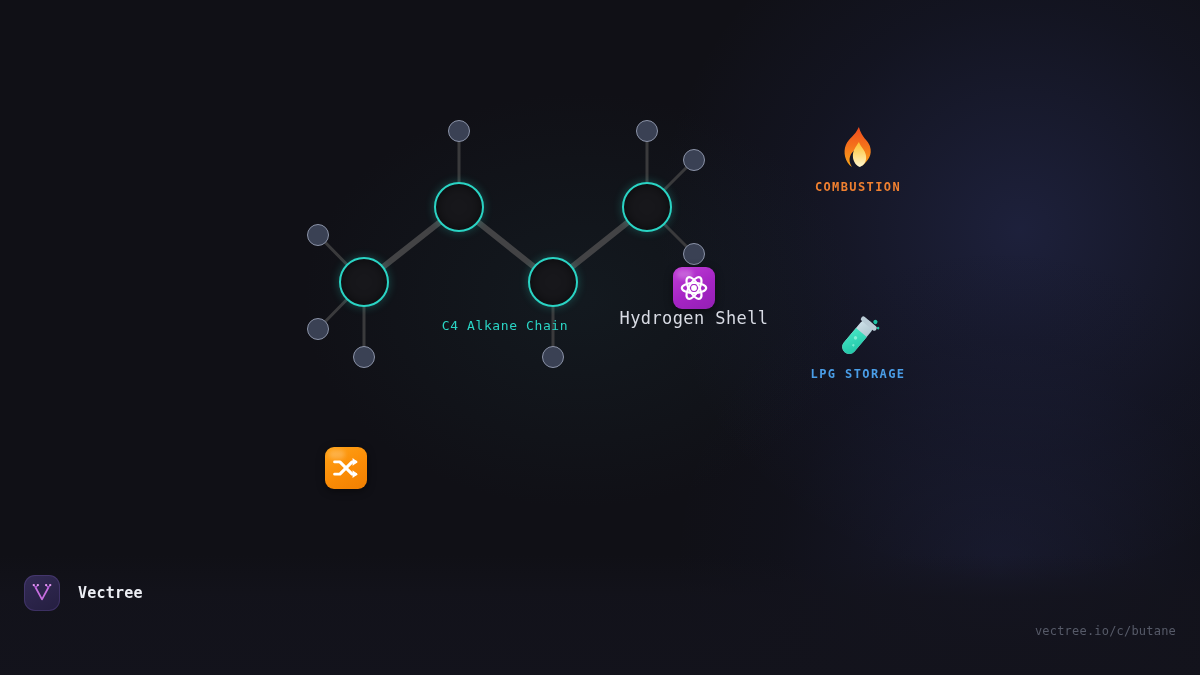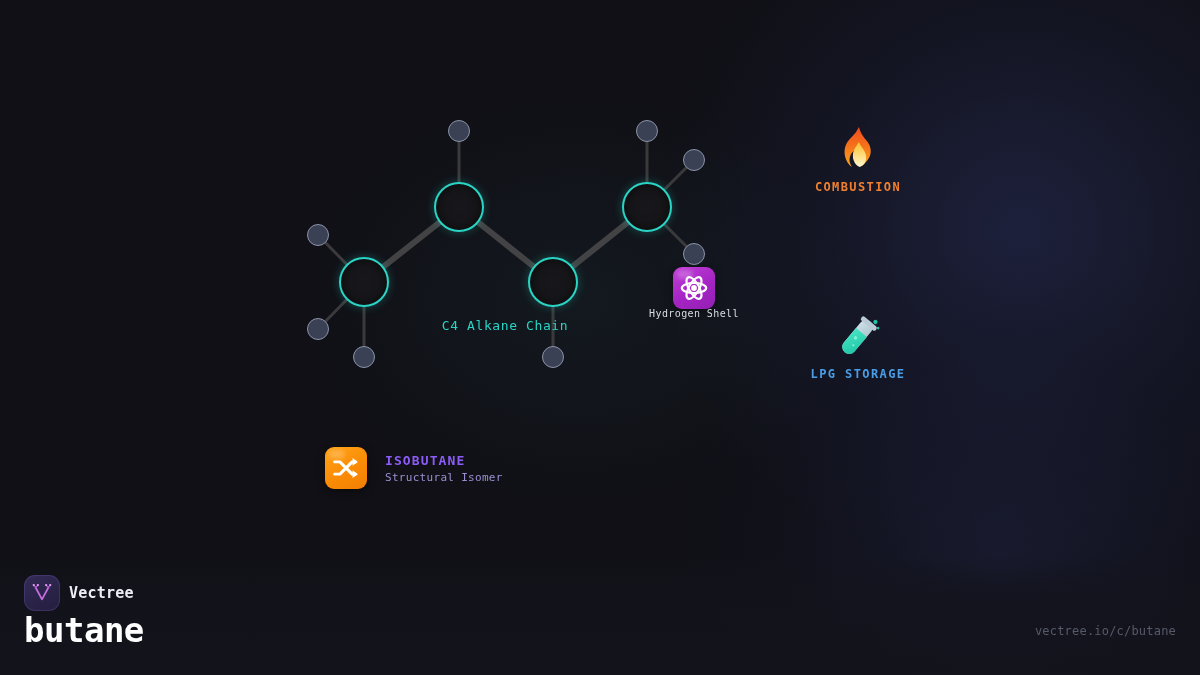--- a/index.html
+++ b/index.html
@@ -70,42 +70,42 @@
     box-shadow:0 2px 8px rgba(0,0,0,0.45);
   }
   .tile .sheen{
     position:absolute;left:4px;top:3px;width:16px;height:9px;border-radius:6px;
     background:rgba(255,255,255,0.22);filter:blur(2px);
   }
   .tile svg{position:relative;z-index:2;}
 
   .tile-caption{
     position:absolute;transform:translate(-50%,0);
-    font-size:10px;color:#d8dbe4;white-space:nowrap;letter-spacing:0.4px;
+    font-size:17px;color:#d8dbe4;white-space:nowrap;letter-spacing:0.4px;
   }
 
   
   .feature{position:absolute;transform:translate(-50%,0);text-align:center;}
   .feature .emoji{
     display:block;height:56px;line-height:56px;font-size:46px;
     font-family:"DejaVu Sans", sans-serif;
   }
   .feature .flabel{
     display:block;margin-top:6px;font-size:12px;font-weight:bold;
     letter-spacing:1.4px;white-space:nowrap;
   }
 
   
   .isomer{position:absolute;display:flex;align-items:center;gap:18px;}
   .isomer .itext{display:flex;flex-direction:column;gap:3px;}
   .isomer .ititle{font-size:13px;font-weight:bold;letter-spacing:1.1px;color:#8b5cf6;}
   .isomer .isub{font-size:11px;letter-spacing:0.3px;color:#9d8fd4;}
 
   
-  .brand{position:absolute;left:24px;top:575px;display:flex;align-items:center;gap:9px;}
+  .brand{position:absolute;left:24px;top:575px;display:flex;align-items:center;gap:18px;}
   .brand-mark{
     width:36px;height:36px;border-radius:11px;
     background:linear-gradient(150deg,#332b55 0%,#2a2348 60%,#241e40 100%);
     display:flex;align-items:center;justify-content:center;
     box-shadow:inset 0 0 0 1px rgba(160,120,240,0.18);
   }
   .brand-name{font-size:15px;font-weight:bold;color:#eceef4;letter-spacing:0.2px;}
   .page-title{
     position:absolute;left:24px;top:610px;
     font-size:34px;font-weight:bold;color:#ffffff;letter-spacing:-0.5px;
@@ -221,38 +221,33 @@
   <div class="isomer" id="isomer-card" style="left: 325px; top: 447px;">
     <div class="tile orange" style="position:relative;transform:none;width:42px;height:42px;">
       <span class="sheen"></span>
       <svg width="28" height="28" viewBox="0 0 32 32">
         <path d="M3 9 H9 L23 23 H27" fill="none" stroke="#ffffff" stroke-width="3.4" stroke-linecap="round" stroke-linejoin="round"></path>
         <path d="M3 23 H9 L23 9 H27" fill="none" stroke="#ffffff" stroke-width="3.4" stroke-linecap="round" stroke-linejoin="round"></path>
         <path d="M23.5 4.5 L29.5 9 L23.5 13.5 Z" fill="#ffffff"></path>
         <path d="M23.5 18.5 L29.5 23 L23.5 27.5 Z" fill="#ffffff"></path>
       </svg>
     </div>
-    <div class="itext">
-      <span class="ititle" style="color: rgb(139, 92, 246);">ISOBUTANE</span>
-      <span class="isub">Structural Isomer</span>
-    </div>
   </div>
 
   <div class="footer-band"></div>
 
   <div class="brand">
     <div class="brand-mark">
       <svg width="22" height="22" viewBox="0 0 24 24">
         <path d="M5 6 L12 19 L19 6" fill="none" stroke="#c76ee0" stroke-width="1.9" stroke-linecap="round" stroke-linejoin="round"></path>
         <path d="M5 6 L3 3.5 M5 6 L7.4 3.6 M19 6 L21 3.5 M19 6 L16.6 3.6" fill="none" stroke="#b25ad6" stroke-width="1.3" stroke-linecap="round"></path>
         <circle cx="3" cy="3.4" r="1.25" fill="#e49bf2"></circle>
         <circle cx="7.5" cy="3.4" r="1.25" fill="#e49bf2"></circle>
         <circle cx="21" cy="3.4" r="1.25" fill="#e49bf2"></circle>
         <circle cx="16.5" cy="3.4" r="1.25" fill="#e49bf2"></circle>
       </svg>
     </div>
     <span class="brand-name">Vectree</span>
   </div>
 
-  <div class="page-title">butane</div>
   <div class="page-url">vectree.io/c/butane</div>
 
 </div>
 
 </body></html>

